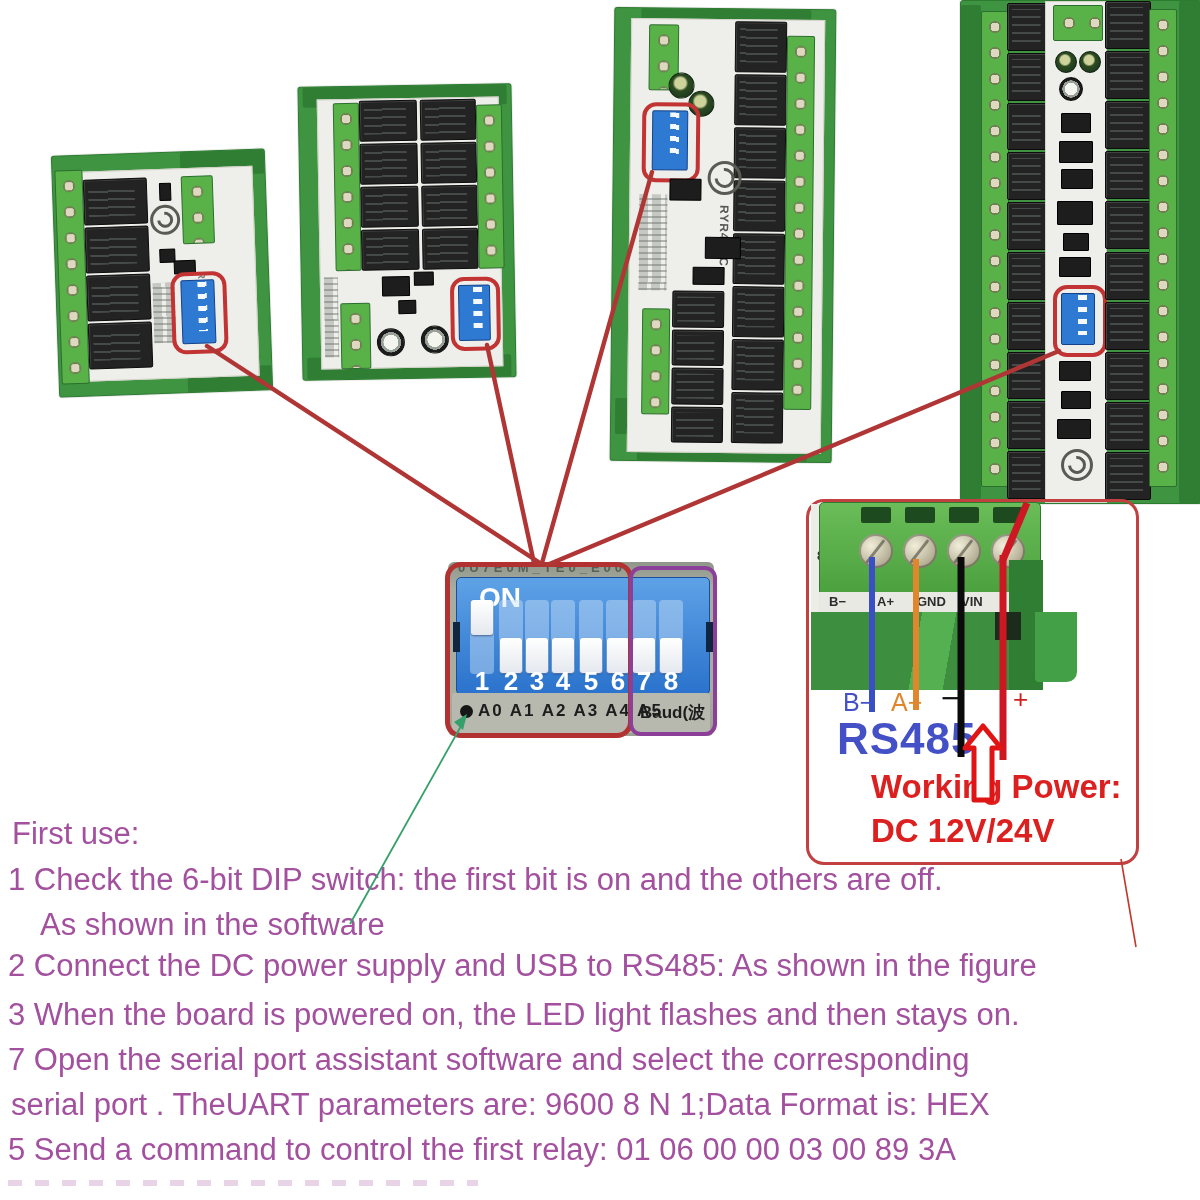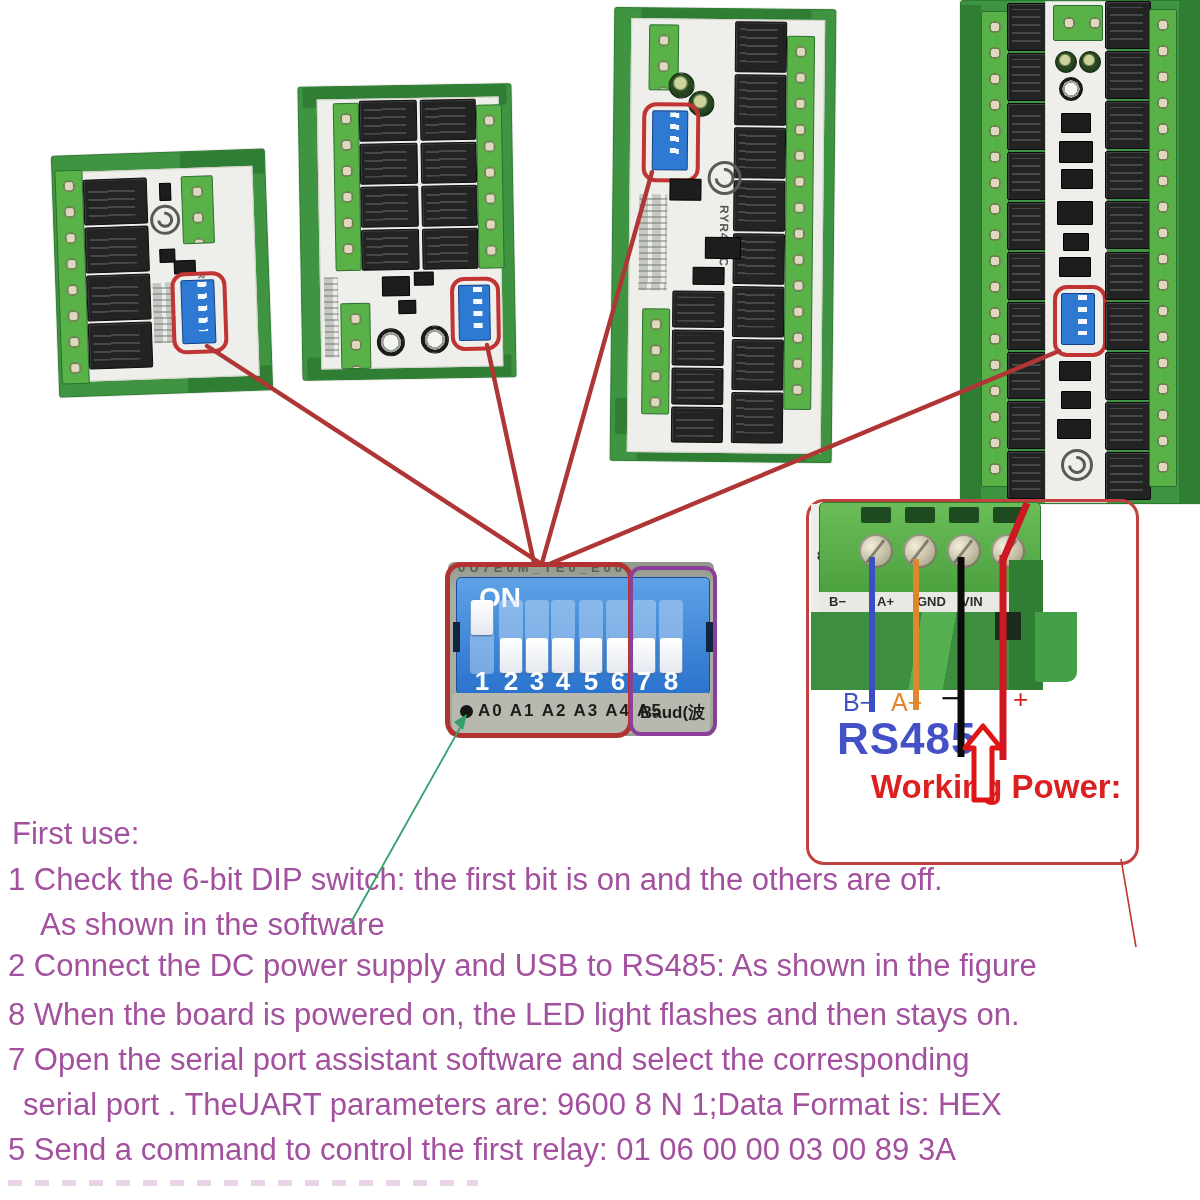--- a/index.html
+++ b/index.html
@@ -265,29 +265,30 @@
   <div class="abs" style="left:200px;top:58px;width:34px;height:130px;background:#2f7e33"></div>
   <div class="abs" style="left:226px;top:110px;width:42px;height:70px;background:#44a046;border-radius:0 0 10px 4px"></div>
   <div class="abs" style="left:186px;top:110px;width:26px;height:28px;background:#1d2b1d"></div>
 
   <div class="abs" style="left:34px;top:186px;font-size:25px;color:#4450c5">B−</div>
   <div class="abs" style="left:82px;top:186px;font-size:25px;color:#e0872e">A+</div>
   <div class="abs" style="left:132px;top:178px;font-size:32px;color:#111">−</div>
   <div class="abs" style="left:204px;top:182px;font-size:26px;color:#d21c1c">+</div>
   <div class="abs" style="left:28px;top:212px;font-size:44px;font-weight:bold;color:#4450c5;letter-spacing:1px">RS485</div>
   <div class="abs" style="left:62px;top:266px;font-size:33px;font-weight:bold;color:#dc1f1f">Working Power:</div>
+  <div class="abs" style="left:62px;top:310px;font-size:33px;font-weight:bold;color:#dc1f1f">DC 12V/24V</div>
 </div>
 
 <div class="instr" style="left:12px;top:816px">First use:</div>
 <div class="instr" style="left:8px;top:862px">1 Check the 6-bit DIP switch: the first bit is on and the others are off.</div>
 <div class="instr" style="left:40px;top:907px">As shown in the software</div>
 <div class="instr" style="left:8px;top:948px">2 Connect the DC power supply and USB to RS485: As shown in the figure</div>
-<div class="instr" style="left:8px;top:997px">8 When the board is powered on, the LED light flashes and then stays on.</div>
+<div class="instr" style="left:8px;top:997px">3 When the board is powered on, the LED light flashes and then stays on.</div>
 <div class="instr" style="left:8px;top:1042px">7 Open the serial port assistant software and select the corresponding</div>
-<div class="instr" style="left:23px;top:1087px">serial port . TheUART parameters are: 9600 8 N 1;Data Format is: HEX</div>
+<div class="instr" style="left:11px;top:1087px">serial port . TheUART parameters are: 9600 8 N 1;Data Format is: HEX</div>
 <div class="instr" style="left:8px;top:1132px">5 Send a command to control the first relay: 01 06 00 00 03 00 89 3A</div>
 <div class="cutline" style="left:8px;top:1180px;width:470px"></div>
 
 <svg class="overlay" width="1200" height="1200" viewBox="0 0 1200 1200">
 
   <g stroke="#b03636" stroke-width="4.4" stroke-linecap="round">
     <line x1="207" y1="346" x2="540" y2="563"></line>
     <line x1="487" y1="345" x2="534" y2="563"></line>
     <line x1="652" y1="172" x2="542" y2="563"></line>
     <line x1="1059" y1="351" x2="547" y2="565"></line>

